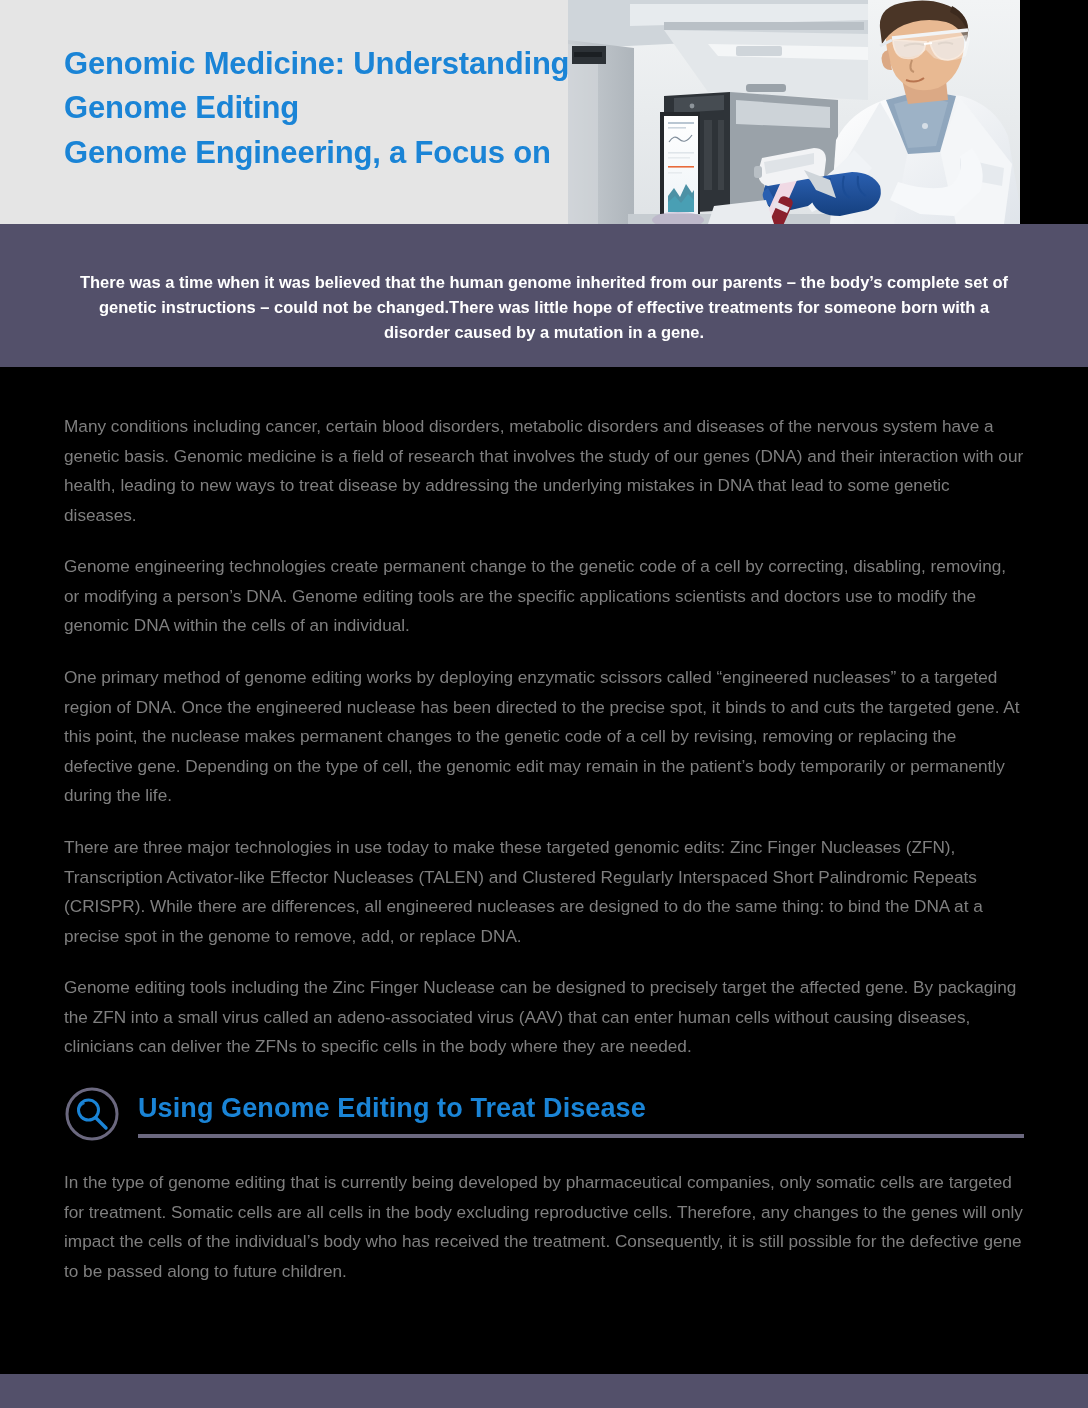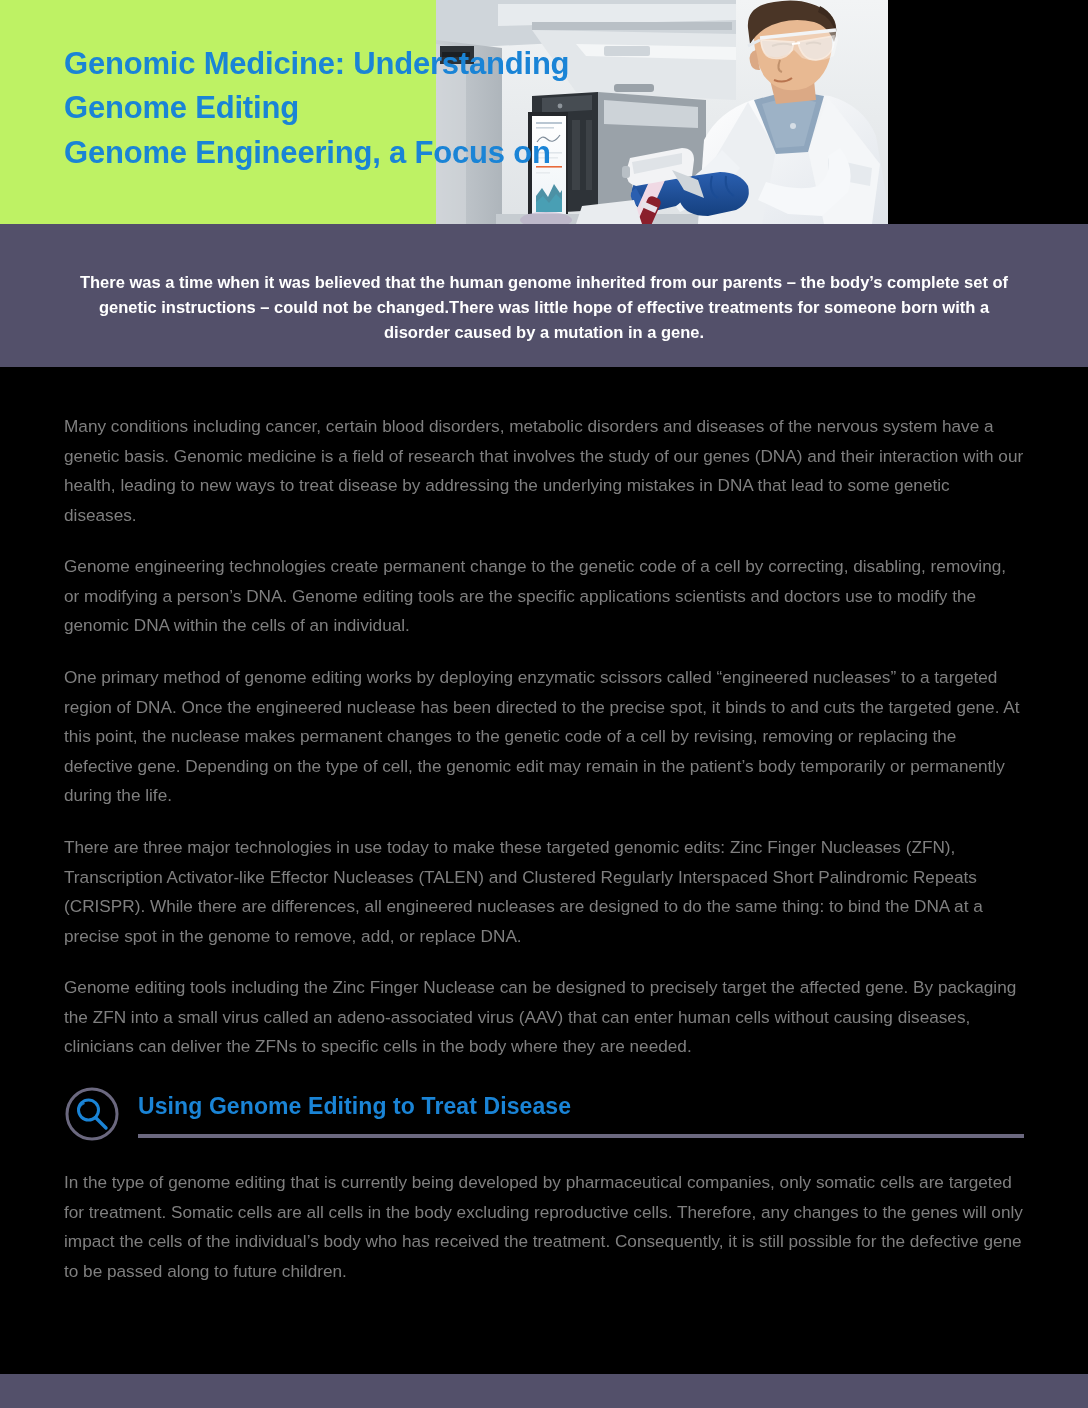--- a/index.html
+++ b/index.html
@@ -17,23 +17,23 @@
     width: 1088px;
     height: 1408px;
     background: #000000;
     overflow: hidden;
   }
 
   
   .hero {
     position: absolute;
     left: 0; top: 0;
-    width: 888px;
+    width: 1020px;
     height: 224px;
-    background: #bef264;
+    background: #e5e5e5;
   }
 
   .hero-title {
     position: absolute;
     left: 64px;
     top: 42px;
     width: 640px;
     color: #1a84d6;
     font-size: 31px;
     font-weight: bold;
@@ -111,21 +111,21 @@
     left: 0; top: 2px;
     width: 56px; height: 56px;
   }
   .sec-icon svg { display: block; width: 56px; height: 56px; }
 
   .sec-title {
     position: absolute;
     left: 74px;
     top: 9px;
     color: #1a84d6;
-    font-size: 23px;
+    font-size: 27px;
     font-weight: bold;
     letter-spacing: 0.1px;
     white-space: nowrap;
   }
   .sec-rule {
     position: absolute;
     left: 74px;
     top: 50px;
     width: 886px;
     height: 4px;

